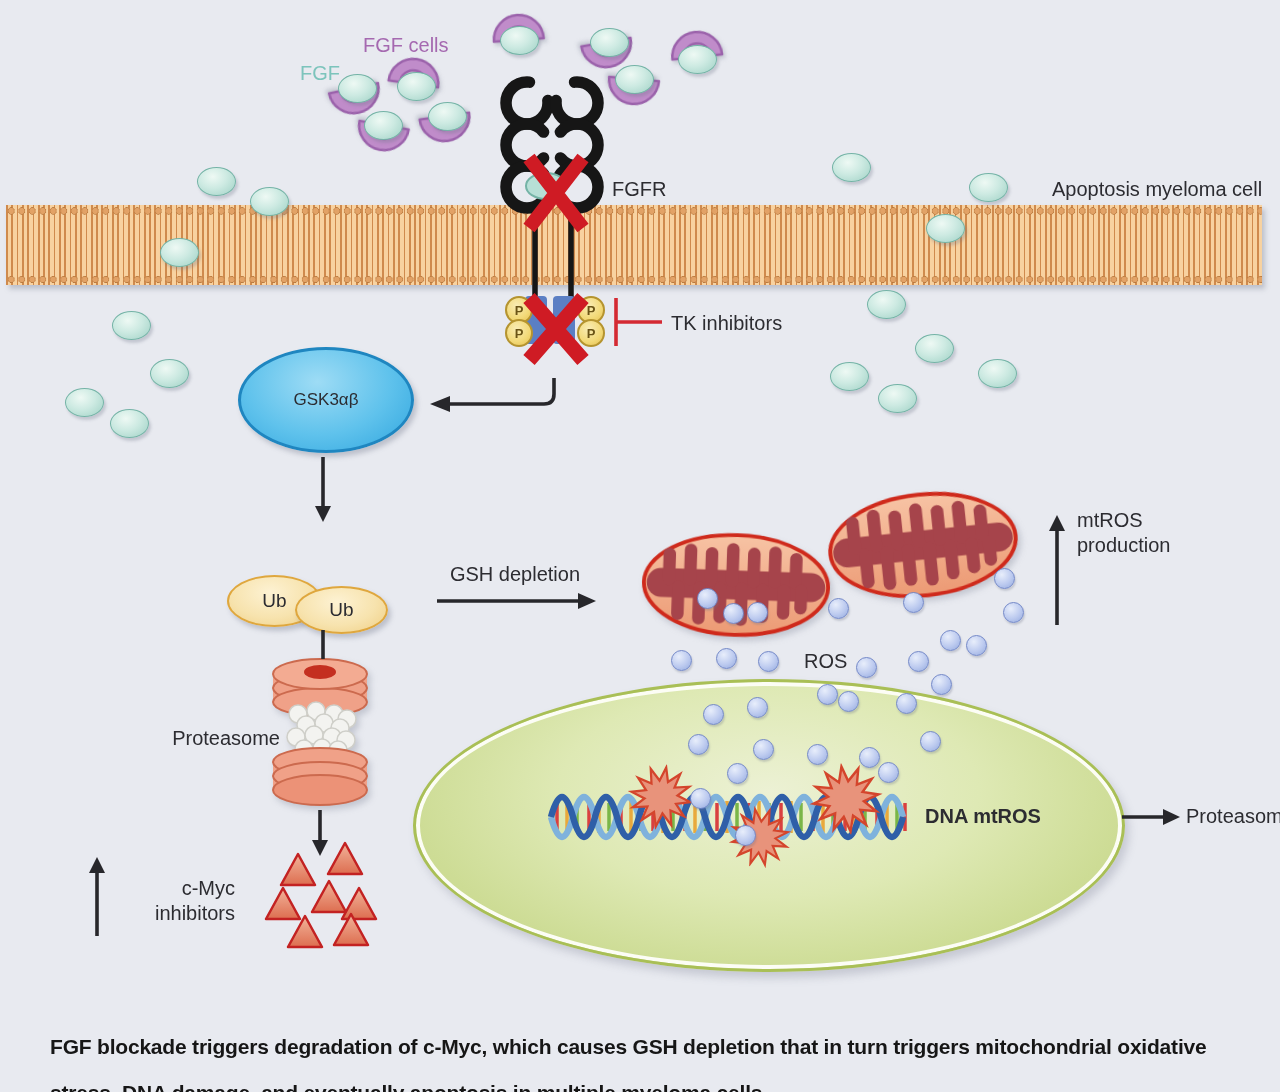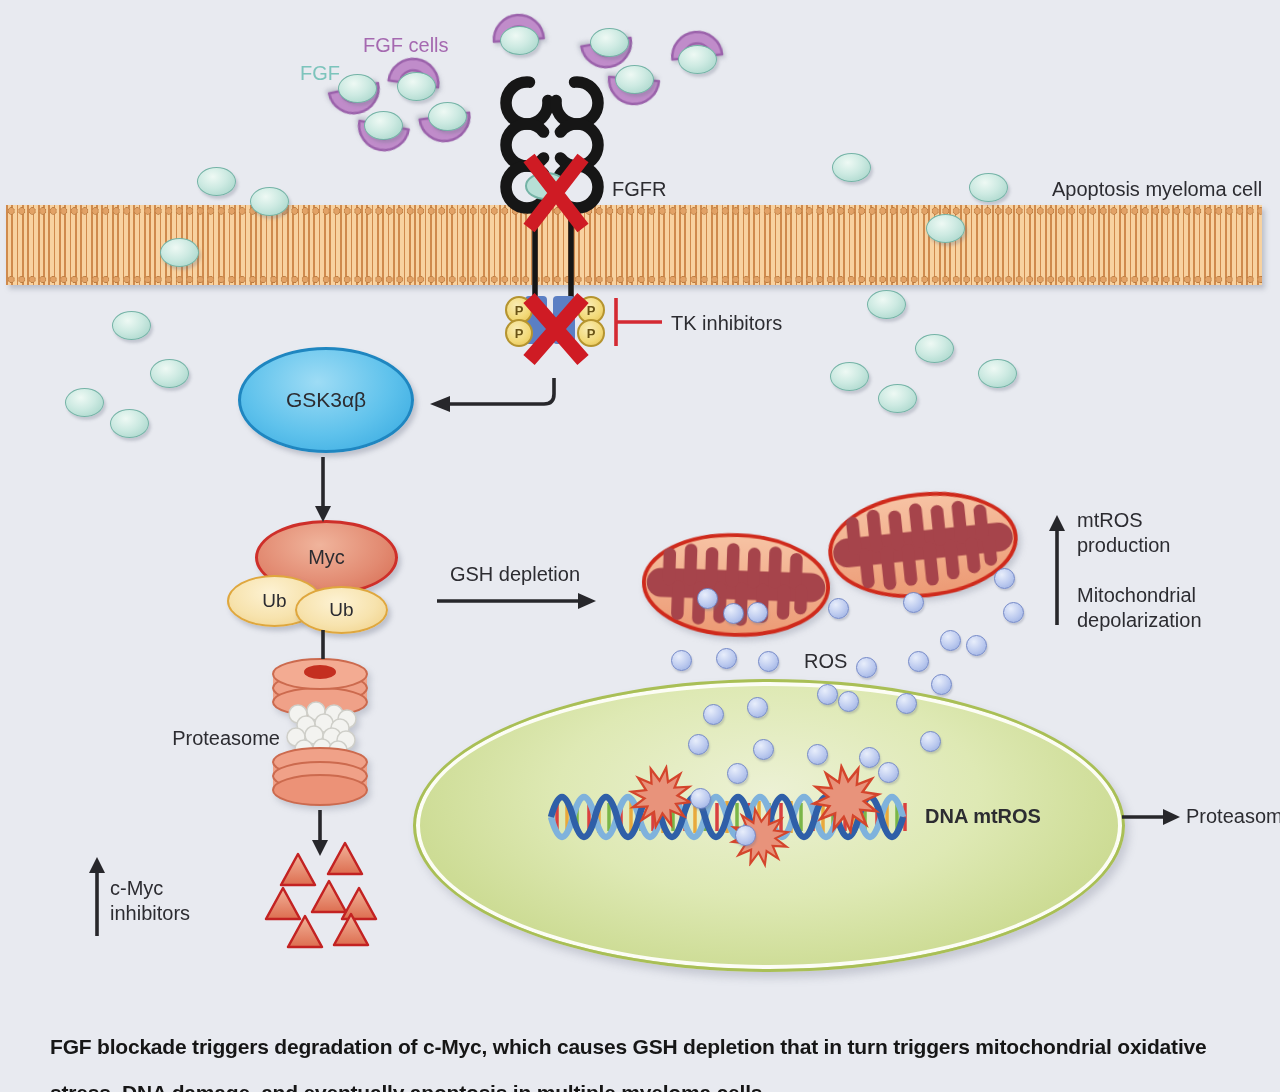--- a/index.html
+++ b/index.html
@@ -39,21 +39,21 @@
   .fgf{position:absolute;width:37px;height:27px;border-radius:50%;
     background:radial-gradient(ellipse at 40% 32%, #eef9f4 0%, #cdeae2 45%, #9fd1c5 100%);
     border:1.5px solid var(--fgf-edge);
     box-shadow:2px 3px 3px rgba(110,115,135,.3);}
   .arch{position:absolute;width:56px;height:30px;filter:drop-shadow(2px 3px 2px rgba(110,115,135,.3));}
 
   .ellipse{position:absolute;border-radius:50%;display:flex;align-items:center;justify-content:center;
     box-shadow:3px 4px 5px rgba(110,115,135,.35);}
   .gsk{left:238px;top:347px;width:170px;height:100px;border:3px solid var(--gsk-edge);
     background:radial-gradient(ellipse at 45% 32%, #9edcf5 0%, #5fc2ec 55%, #2fa5de 100%);
-    font-size:21px;}
+    font-size:17px;}
   .myc{left:255px;top:520px;width:137px;height:69px;border:3px solid var(--myc-edge);
     background:radial-gradient(ellipse at 45% 32%, #f0b49c 0%, #e28a71 60%, #d6694f 100%);
     font-size:20px;}
   .ub{border:2.5px solid var(--ub-edge);font-size:19px;
     background:radial-gradient(ellipse at 45% 32%, #fdf2d3 0%, #f7e3ae 55%, #efce82 100%);}
   .ub1{left:227px;top:575px;width:91px;height:48px;}
   .ub2{left:295px;top:586px;width:89px;height:44px;}
 
   .pcirc{position:absolute;width:24px;height:24px;border-radius:50%;border:2px solid var(--p-edge);
     background:radial-gradient(circle at 40% 32%, #f9ecb4 0%, #f2d977 60%, #e4bd4e 100%);
@@ -182,23 +182,20 @@
     </div>
   <div class="pcirc" style="left:577px;top:296px">
       <span>P</span>
     </div>
   <div class="pcirc" style="left:577px;top:319px">
       <span>P</span>
     </div>
 
   <div class="ellipse gsk">
       <span>GSK3αβ</span>
-    </div>
-  <div class="ellipse myc">
-      <span>Myc</span>
     </div>
   <div class="ellipse ub ub1">
       <span>Ub</span>
     </div>
   <div class="ellipse ub ub2">
       <span>Ub</span>
     </div>
 
   <svg class="abs" style="left:268px;top:652px;filter:drop-shadow(3px 4px 3px rgba(110,115,135,.3))" width="104" height="160" viewBox="0 0 104 160">
     <rect x="5" y="22" width="94" height="28" fill="#f0a188"></rect>
@@ -300,35 +297,31 @@
   <div class="ros" style="left:690px;top:788px"></div>
   <div class="ros" style="left:735px;top:825px"></div>
 
   <div class="lbl" style="left:363px;top:33px;color:var(--trap-label)">FGF cells</div>
   <div class="lbl" style="left:300px;top:61px;color:var(--fgf-label)">FGF</div>
   <div class="lbl" style="left:612px;top:177px">FGFR</div>
   <div class="lbl" style="left:1052px;top:177px">Apoptosis myeloma cell</div>
   <div class="lbl" style="left:671px;top:311px">TK inhibitors</div>
   <div class="lbl" style="left:440px;top:562px;width:150px;text-align:center">GSH depletion</div>
   <div class="lbl" style="left:120px;top:726px;width:160px;text-align:right">Proteasome</div>
-  <div class="lbl" style="left:110px;top:876px;width:125px;text-align:left">
+  <div class="lbl" style="left:110px;top:876px;width:125px;text-align:right">
     <span>c-Myc</span><br>
     <span>inhibitors</span>
   </div>
   <div class="lbl" style="left:804px;top:649px">ROS</div>
   <div class="lbl" style="left:925px;top:804px;font-weight:bold">DNA mtROS</div>
   <div class="lbl" style="left:1186px;top:804px">Proteasome</div>
   <div class="lbl" style="left:1077px;top:508px">
     <span>mtROS</span><br>
     <span>production</span>
   </div>
-  <div class="lbl" style="left:1077px;top:583px">
-    <span>Mitochondrial</span><br>
-    <span>depolarization</span>
-  </div>
 
   <div class="caption">FGF blockade triggers degradation of c-Myc, which causes GSH depletion that in turn triggers mitochondrial oxidative stress, DNA damage, and eventually apoptosis in multiple myeloma cells.</div>
 
   <svg class="abs overlay" style="left:0;top:0" width="1280" height="1092" viewBox="0 0 1280 1092">
     <g stroke="#27272b" stroke-width="3.6" fill="none">
       <path d="M554,378 L554,394 Q554,404 544,404 L448,404"></path>
       <path d="M323,457 L323,506"></path>
       <path d="M323,630 L323,659"></path>
       <path d="M320,810 L320,840"></path>
       <path d="M97,936 L97,873"></path>

